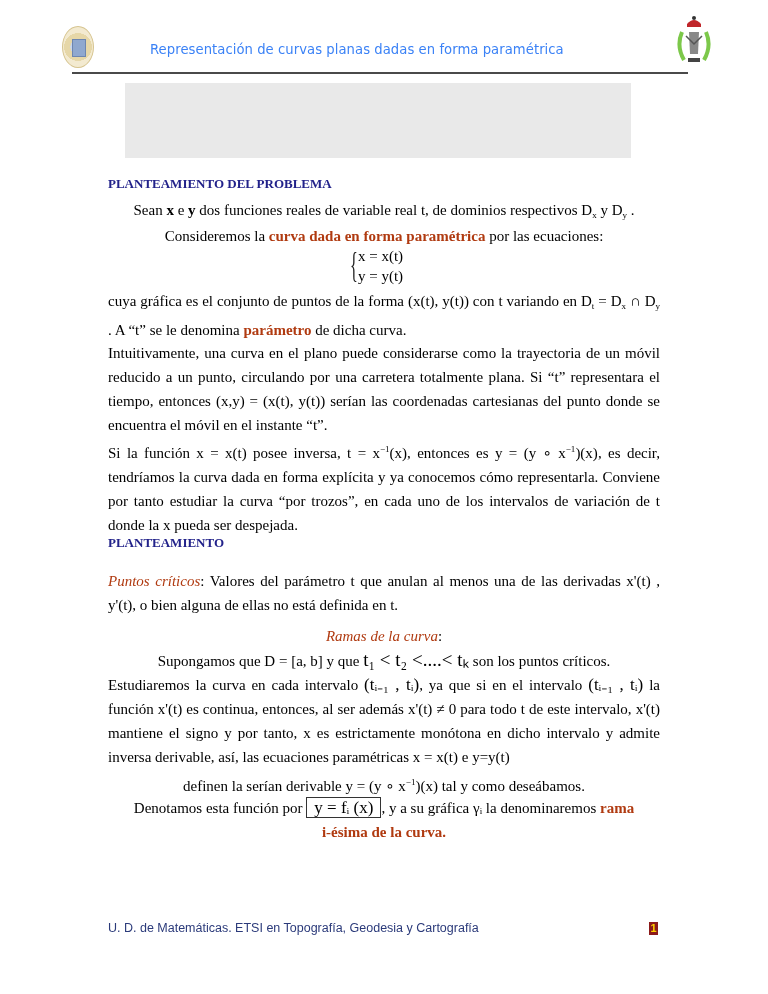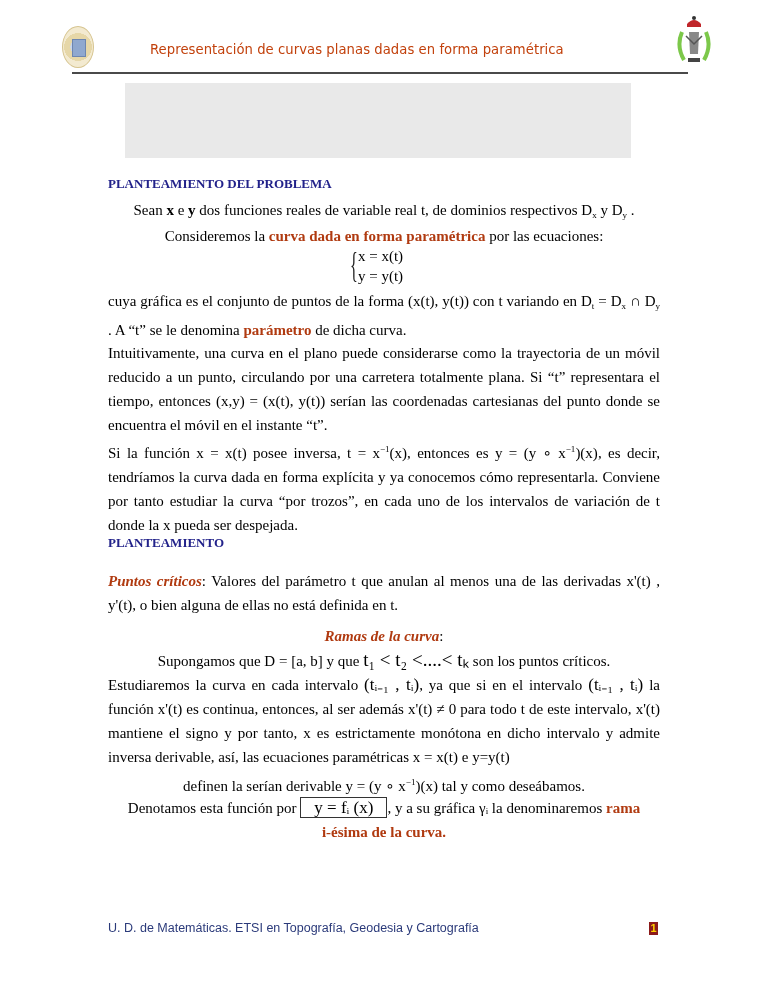--- a/index.html
+++ b/index.html
@@ -5,37 +5,37 @@
   html, body { margin:0; padding:0; background:#ffffff; }
   body { width:768px; height:994px; position:relative; overflow:hidden;
          font-family:"Liberation Serif", serif; color:#000; }
   .abs { position:absolute; }
   
   .logo-left { left:62px; top:26px; width:30px; height:40px; border-radius:50%;
                background:radial-gradient(circle at 50% 50%, #c9d6ea 0 30%, #e6d7a8 31% 55%, #f3ead0 56% 100%);
                border:1px solid #d6c48f; }
   .logo-left .inner { position:absolute; left:9px; top:12px; width:12px; height:16px; background:#8fa8cf; border:1px solid #6d86b0; }
   .logo-right { left:674px; top:14px; width:40px; height:58px; }
-  .header-title { left:150px; top:42px; font-family:"DejaVu Sans", sans-serif; font-size:13.2px; color:#c2410c; letter-spacing:0.05px; }
+  .header-title { left:150px; top:42px; font-family:"DejaVu Sans", sans-serif; font-size:13.2px; color:#3b82f6; letter-spacing:0.05px; }
   .header-rule { left:72px; top:72px; width:616px; height:2px; background:#4a4a4a; }
   .title-text { left:140px; top:86px; width:478px; text-align:center; font-family:"Liberation Serif", serif;
                 font-weight:bold; font-size:23px; line-height:30px; color:#22228a; }
   .title-bg { left:125px; top:83px; width:506px; height:75px; background:#e9e9e9; }
   .section-head { left:108px; font-weight:bold; font-size:13px; color:#22228a; }
   .p { left:108px; width:552px; font-size:15px; line-height:24px; text-align:justify; }
   .p.single { white-space:nowrap; text-align:center; }
   .red { color:#b03a10; font-weight:bold; }
-  .redi { color:#b03a10; font-weight:bold; font-style:italic; }
+  .redi { color:#b03a10; font-weight:normal; font-style:italic; }
   .bold { font-weight:bold; }
   .math { font-family:"Liberation Serif", serif; }
   sub { font-size:9px; vertical-align:-3px; }
   sup { font-size:9px; vertical-align:6px; }
   .sys { left:358px; top:246px; font-size:15px; line-height:20px; }
   .brace { left:350px; top:247px; font-size:36px; line-height:36px; font-weight:100; transform:scaleX(0.45); transform-origin:left top; color:#222; }
-  .boxed { border:1px solid #333; padding:0 13px; font-size:17px; }
+  .boxed { border:1px solid #333; padding:0 7px; font-size:17px; }
   .footer-text { left:108px; top:921px; font-family:Liberation Sans, sans-serif; font-size:12.5px; color:#2b3a7a; }
   .page-num { left:649px; top:922px; width:9px; height:13px; background:#8b1a1a; color:#ffd200;
               font-family:"Liberation Sans", sans-serif; font-weight:bold; font-size:11px; line-height:13px; text-align:center; }
 </style>
 </head>
 <body>
 
 <div class="abs logo-left">
     <div class="inner"></div>
   </div>

